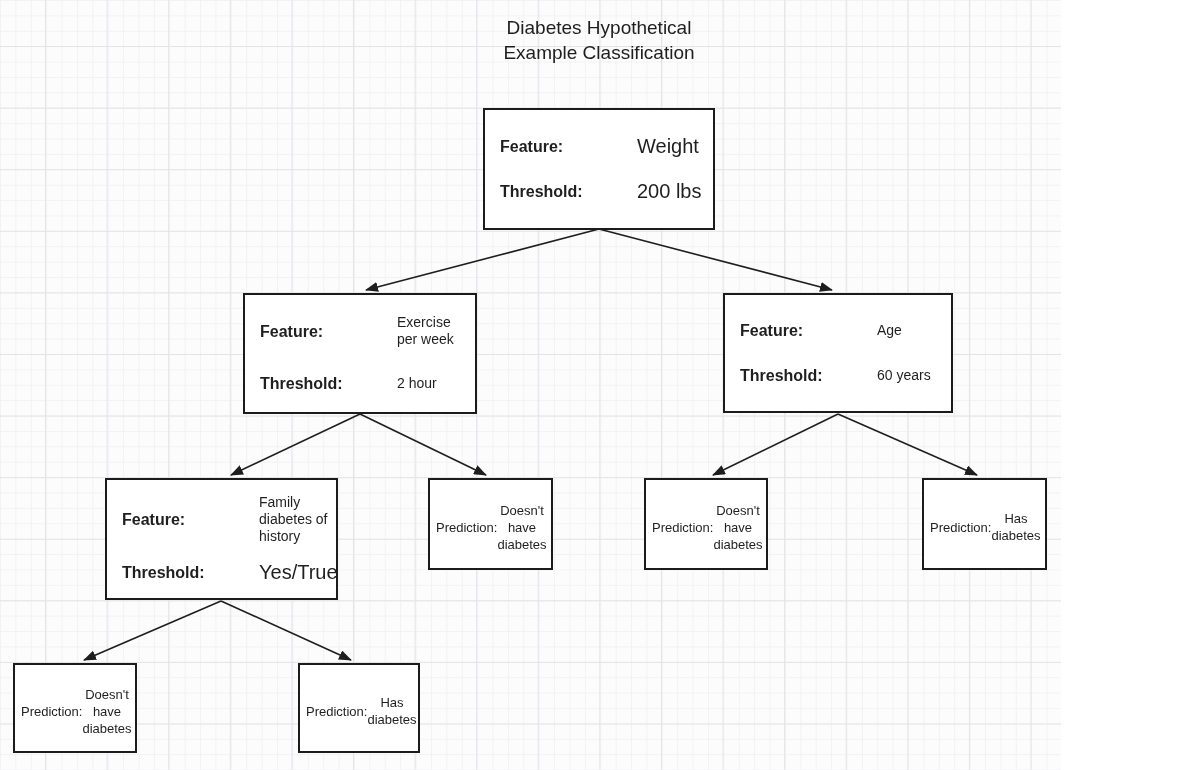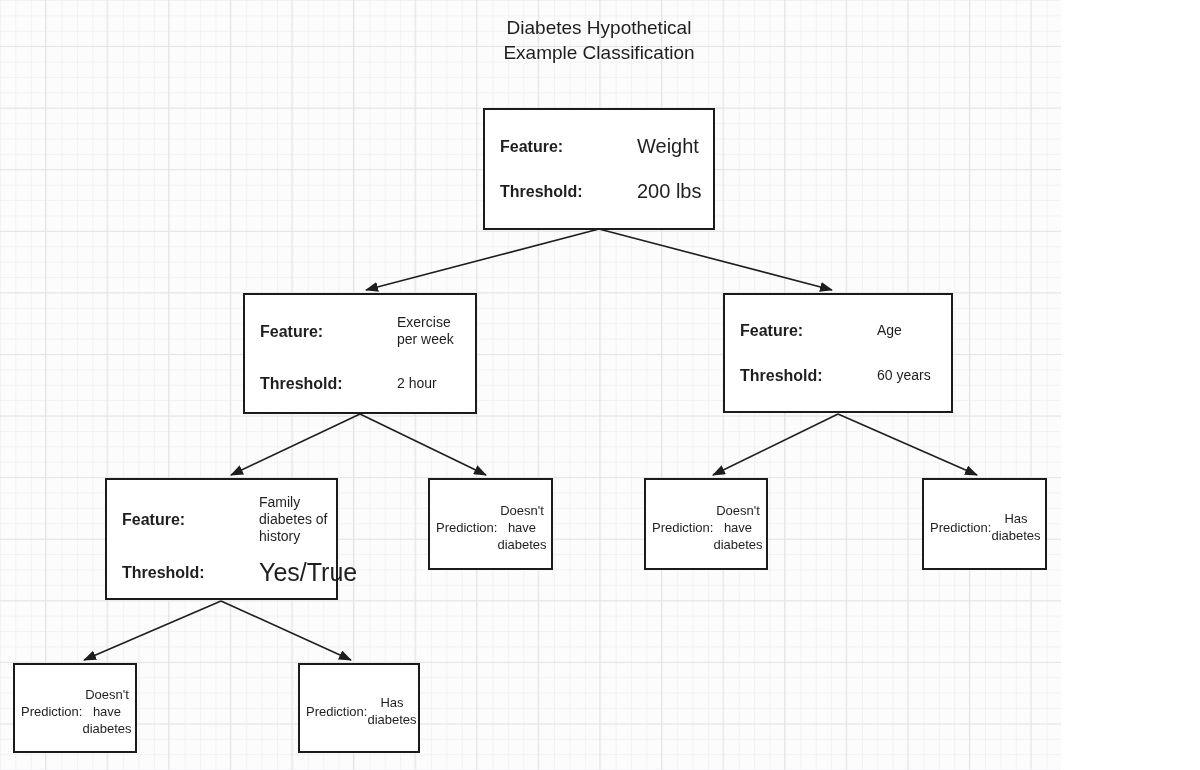--- a/index.html
+++ b/index.html
@@ -64,21 +64,21 @@
     line-height: 19px;
     font-weight: bold;
   }
   .node.feature .val {
     font-size: 14px;
     line-height: 17px;
   }
   .node.feature .val .vline { display: block; }
   .node.feature.root .val { font-size: 20px; line-height: 19px; }
   .node.feature.family { gap: 16px; }
-  .node.feature .val.big { font-size: 25px; line-height: 23px; }
+  .node.feature .val.big { font-size: 20px; line-height: 23px; }
 
   
   .node.pred {
     display: flex;
     align-items: center;
     text-align: center;
     padding: 14px 6px 8px 6px;
     font-size: 13px;
     line-height: 17px;
   }

